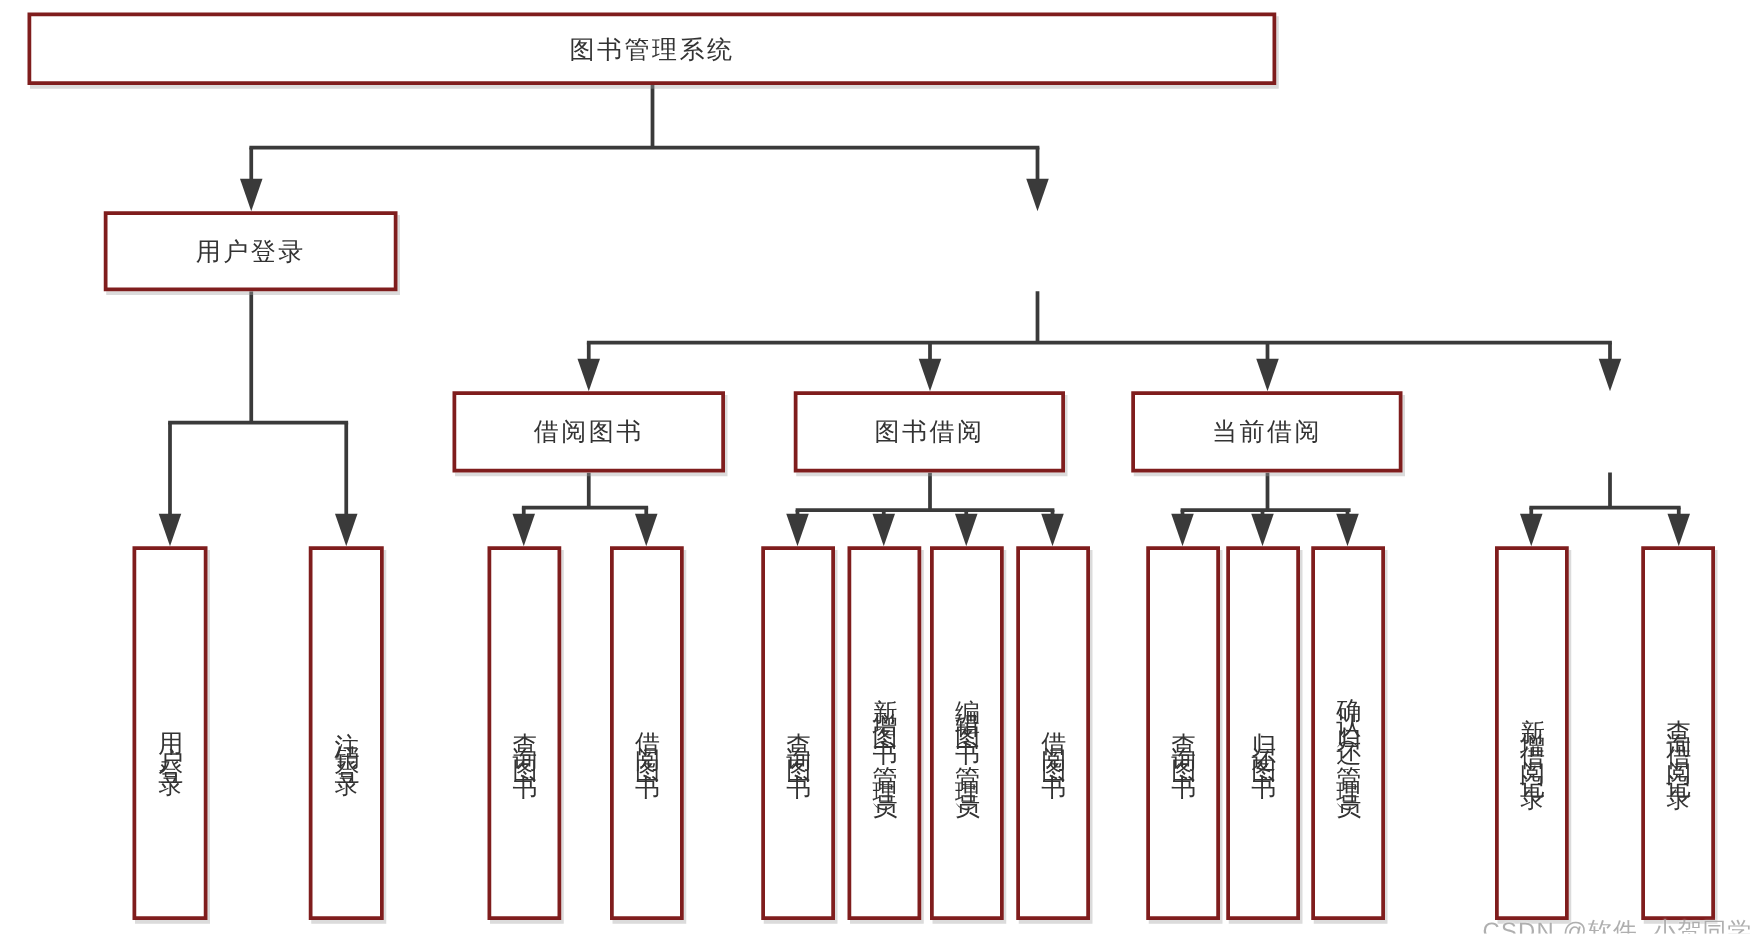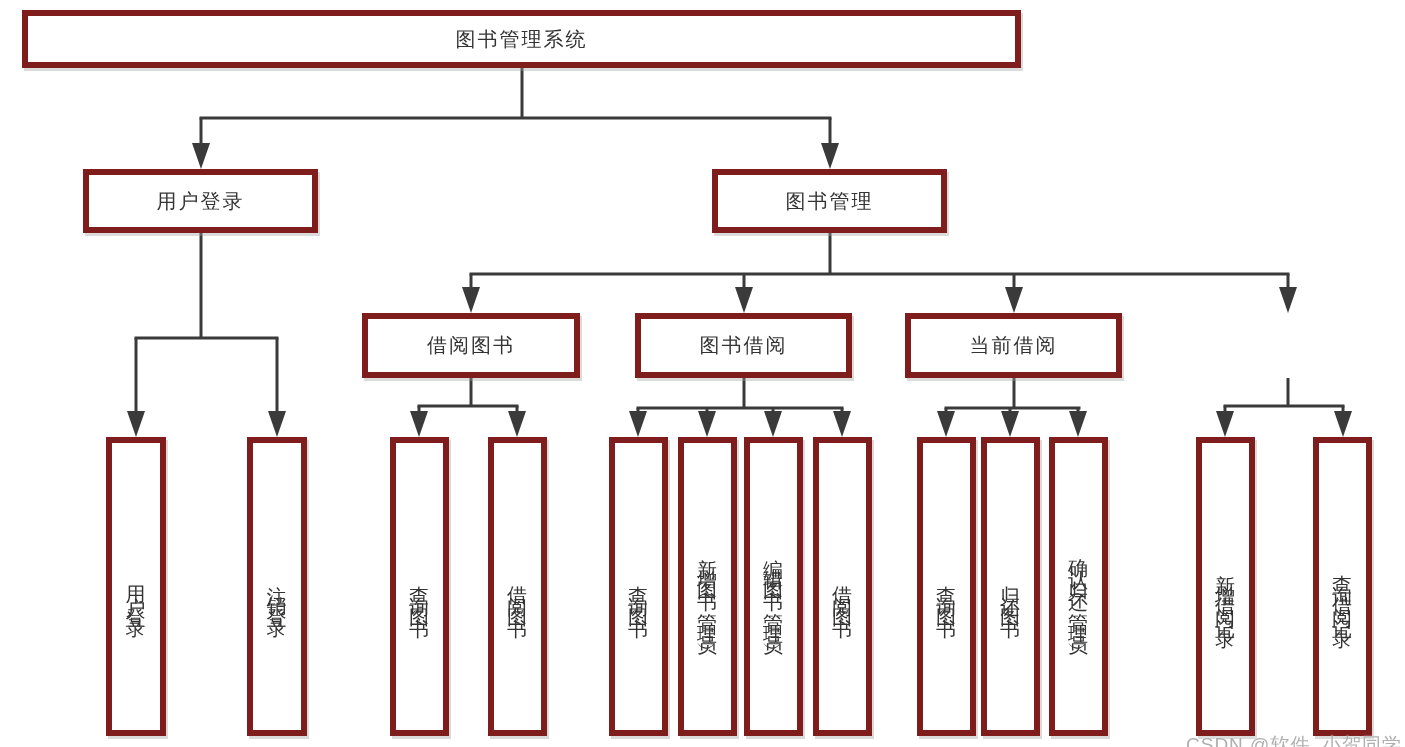--- a/index.html
+++ b/index.html
@@ -20,21 +20,21 @@
     left: 0;
     top: 0;
     width: 1405px;
     height: 747px;
     z-index: 1;
   }
   .node {
     position: absolute;
     box-sizing: border-box;
     background: #ffffff;
-    border: 6px solid #7f1d1d;
+    border: 3px solid #7f1d1d;
     box-shadow: 2px 3px 0 rgba(160,160,160,0.38);
     display: flex;
     align-items: center;
     justify-content: center;
     color: #333333;
     z-index: 2;
   }
   .hnode {
     font-size: 20px;
     letter-spacing: 2px;
@@ -137,21 +137,20 @@
       <line x1="1225" y1="406" x2="1225" y2="414"></line>
       <polygon points="1216,411 1234,411 1225,437" fill="#3a3a3a" stroke="none"></polygon>
       <line x1="1343" y1="406" x2="1343" y2="414"></line>
       <polygon points="1334,411 1352,411 1343,437" fill="#3a3a3a" stroke="none"></polygon>
     </g>
   </svg>
 
   <div class="node hnode" style="left:22px; top:10px; width:999px; height:58px;">图书管理系统</div>
 
   <div class="node hnode" style="left:83px; top:169px; width:235px; height:64px;">用户登录</div>
-  <div class="node hnode" style="left:712px; top:169px; width:235px; height:64px;">图书管理</div>
 
   <div class="node hnode" style="left:362px; top:313px; width:218px; height:65px;">借阅图书</div>
   <div class="node hnode" style="left:905px; top:313px; width:217px; height:65px;">当前借阅</div>
   <div class="node hnode" style="left:635px; top:313px; width:217px; height:65px;">图书借阅</div>
 
   <div class="node vnode" style="left:106px; top:437px; width:60px; height:299px;">
     <span>用户登录</span>
   </div>
   <div class="node vnode" style="left:247px; top:437px; width:60px; height:299px;">
     <span>注销登录</span>

